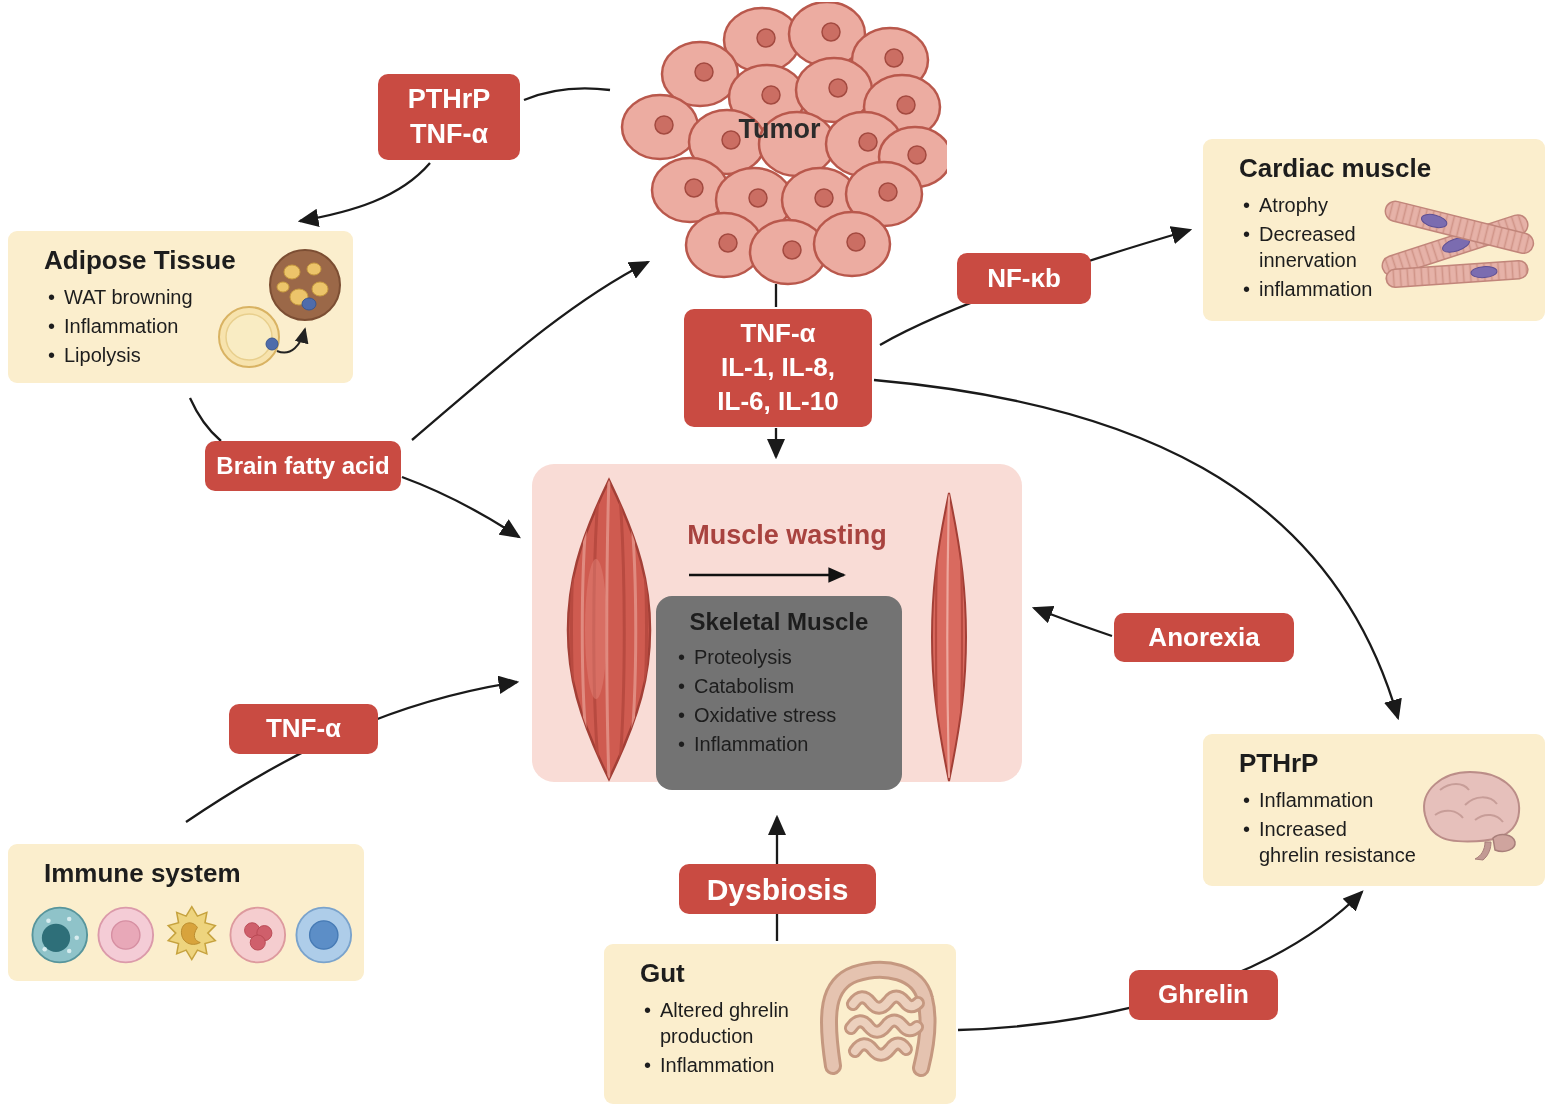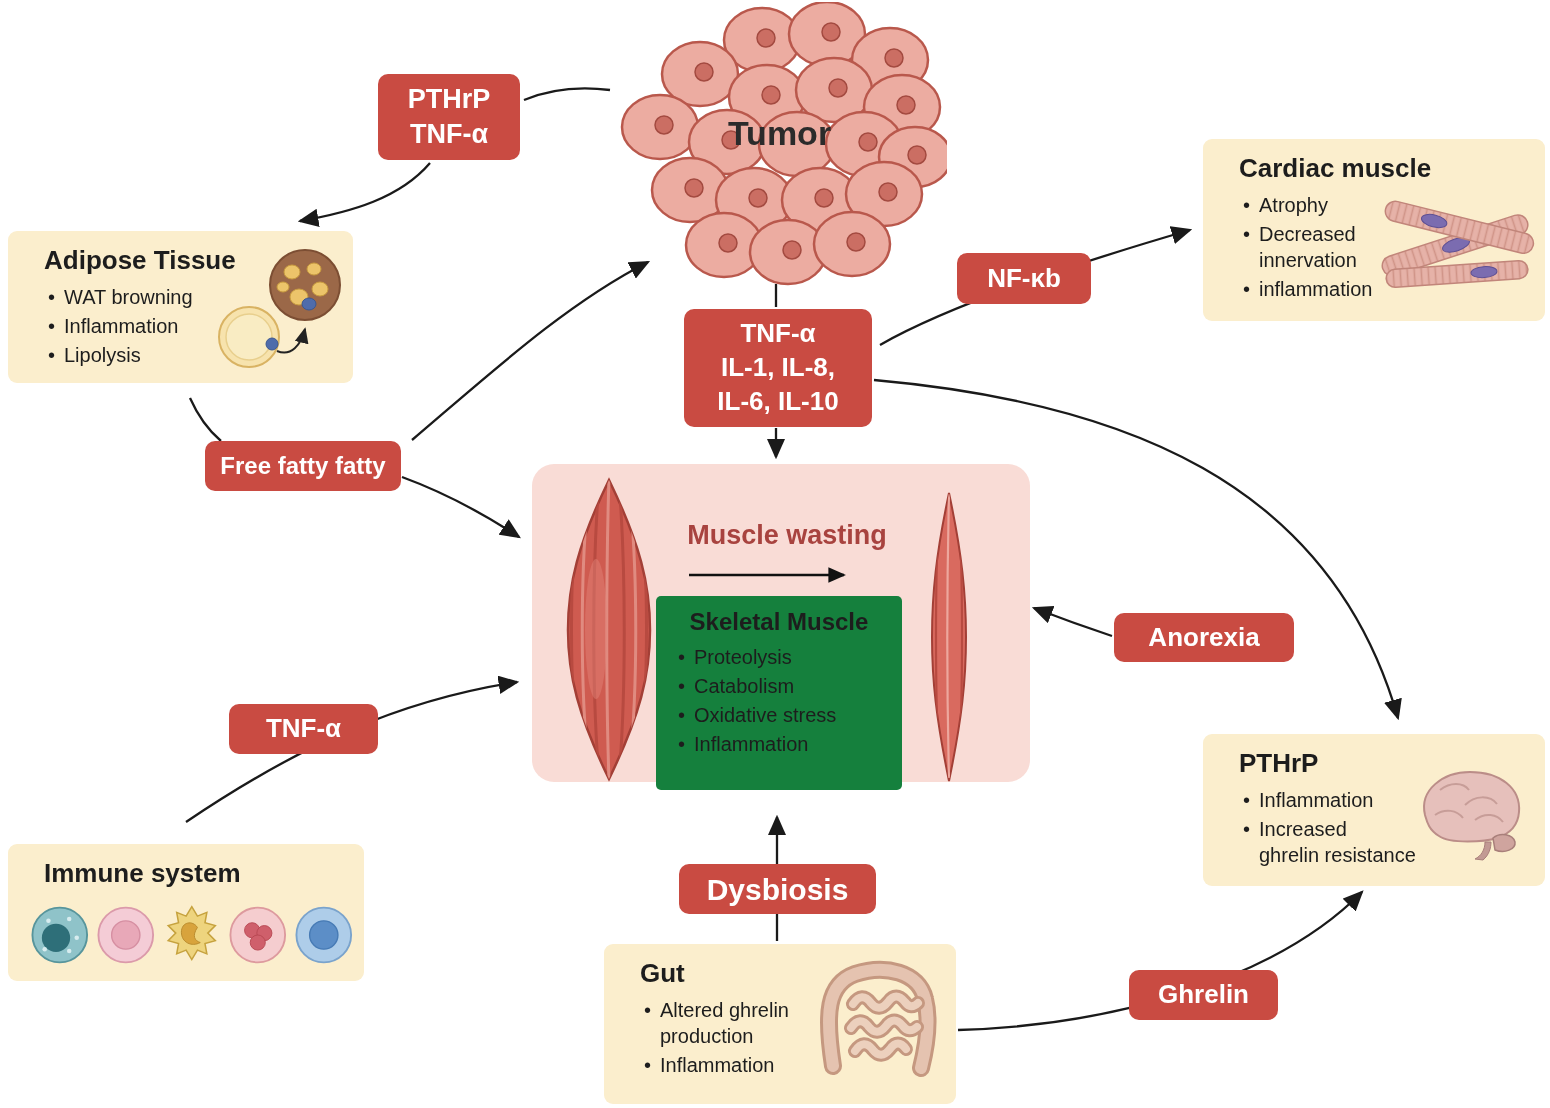--- a/index.html
+++ b/index.html
@@ -11,29 +11,29 @@
            border-radius:10px;display:flex;flex-direction:column;align-items:center;
            justify-content:center;text-align:center;z-index:3;line-height:1.3;}
   .cream-box{position:absolute;background:#fbeecd;border-radius:9px;z-index:2;
              padding:14px 36px;box-sizing:border-box;}
   .cream-title{font-size:26px;font-weight:700;margin:0 0 8px 0;}
   ul.bullets{list-style:none;margin:0;padding:0;font-size:20px;line-height:1.3;}
   ul.bullets li{position:relative;padding-left:20px;margin:3px 0;white-space:pre-line;}
   ul.bullets li::before{content:"\2022";position:absolute;left:4px;}
   .illus{position:absolute;z-index:2;}
   .muscle-panel{position:absolute;left:532px;top:464px;width:490px;height:318px;
-                background:#f9dcd6;border-radius:22px;z-index:2;padding-left:8px;}
+                background:#f9dcd6;border-radius:22px;z-index:2;}
   .mw-title{position:absolute;left:128px;top:56px;width:254px;text-align:center;
             font-size:27px;font-weight:700;color:#a8433f;}
   .inner-box{position:absolute;left:124px;top:132px;width:246px;height:194px;
-             background:#15803d;border-radius:5px;padding:12px 0 0 18px;box-sizing:border-box;}
+             background:#737373;border-radius:16px;padding:12px 0 0 18px;box-sizing:border-box;}
   .inner-title{text-align:center;font-size:24px;font-weight:700;margin:0 18px 8px 0;}
   .tumor-wrap{position:absolute;left:612px;top:2px;width:335px;height:290px;z-index:2;}
   .tumor-label{position:absolute;left:0;top:112px;width:100%;text-align:center;
-               font-size:34px;font-weight:700;color:#2b2b2b;}
+               font-size:27px;font-weight:700;color:#2b2b2b;}
   .immune-row{position:absolute;left:15px;top:58px;}
 </style>
 </head>
 <body>
 
 <div class="canvas">
 
   <svg class="arrows" width="1550" height="1108" viewBox="0 0 1550 1108">
     <defs>
       <marker id="ah" viewBox="0 0 9 8" refX="8" refY="4" markerWidth="9" markerHeight="8" orient="auto" markerUnits="strokeWidth">
@@ -103,21 +103,21 @@
     </svg>
     <div class="tumor-label">Tumor</div>
   </div>
 
   <div class="red-box" style="left:378px;top:74px;width:142px;height:86px;font-size:27px;">
     <span>PTHrP</span>
     <span>TNF-α</span>
   </div>
 
   <div class="red-box" style="left:205px;top:441px;width:196px;height:50px;font-size:24px;">
-    <span>Free fatty fatty</span>
+    <span>Brain fatty acid</span>
   </div>
 
   <div class="red-box" style="left:684px;top:309px;width:188px;height:118px;font-size:26px;">
     <span>TNF-α</span>
     <span>IL-1, IL-8,</span>
     <span>IL-6, IL-10</span>
   </div>
 
   <div class="red-box" style="left:957px;top:253px;width:134px;height:51px;font-size:26px;">
     <span>NF-κb</span>

